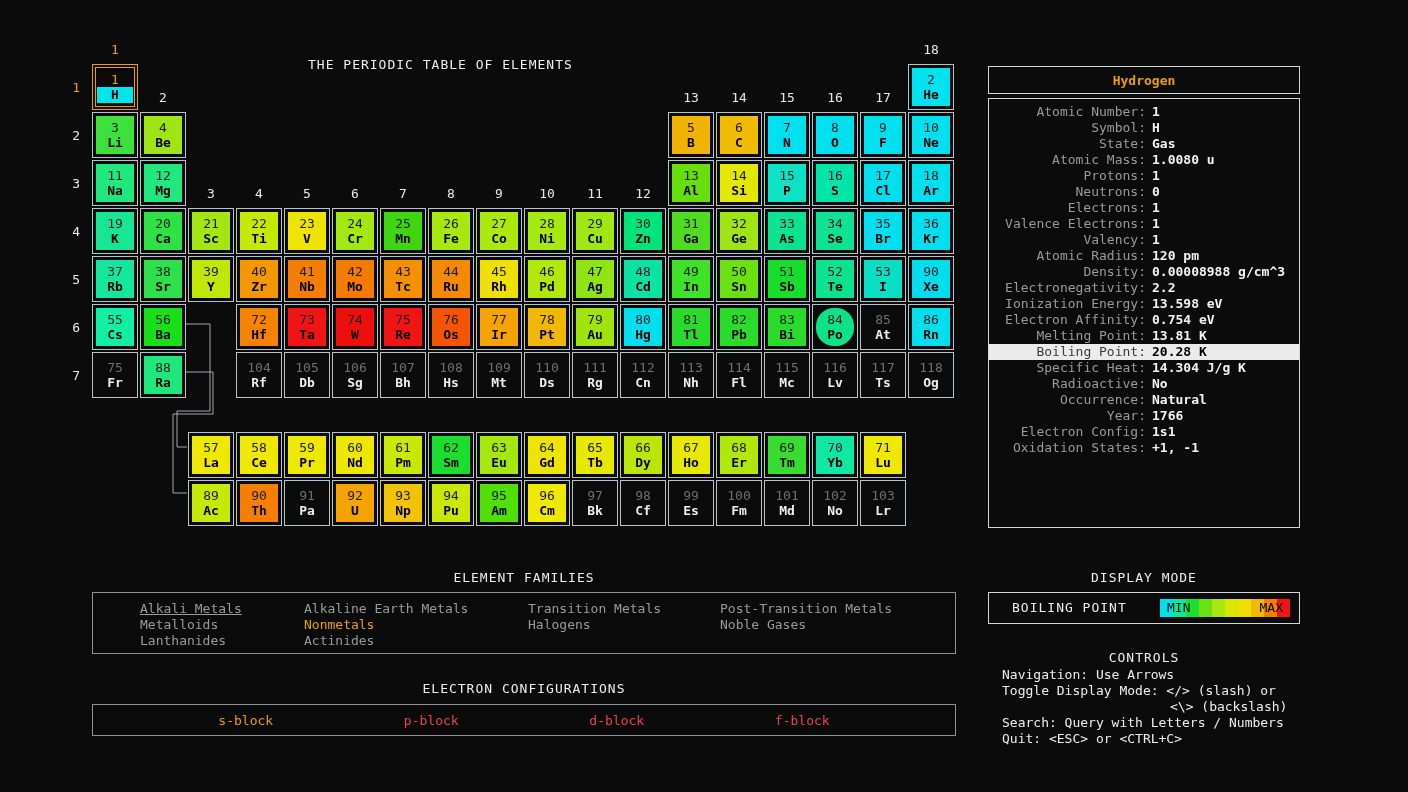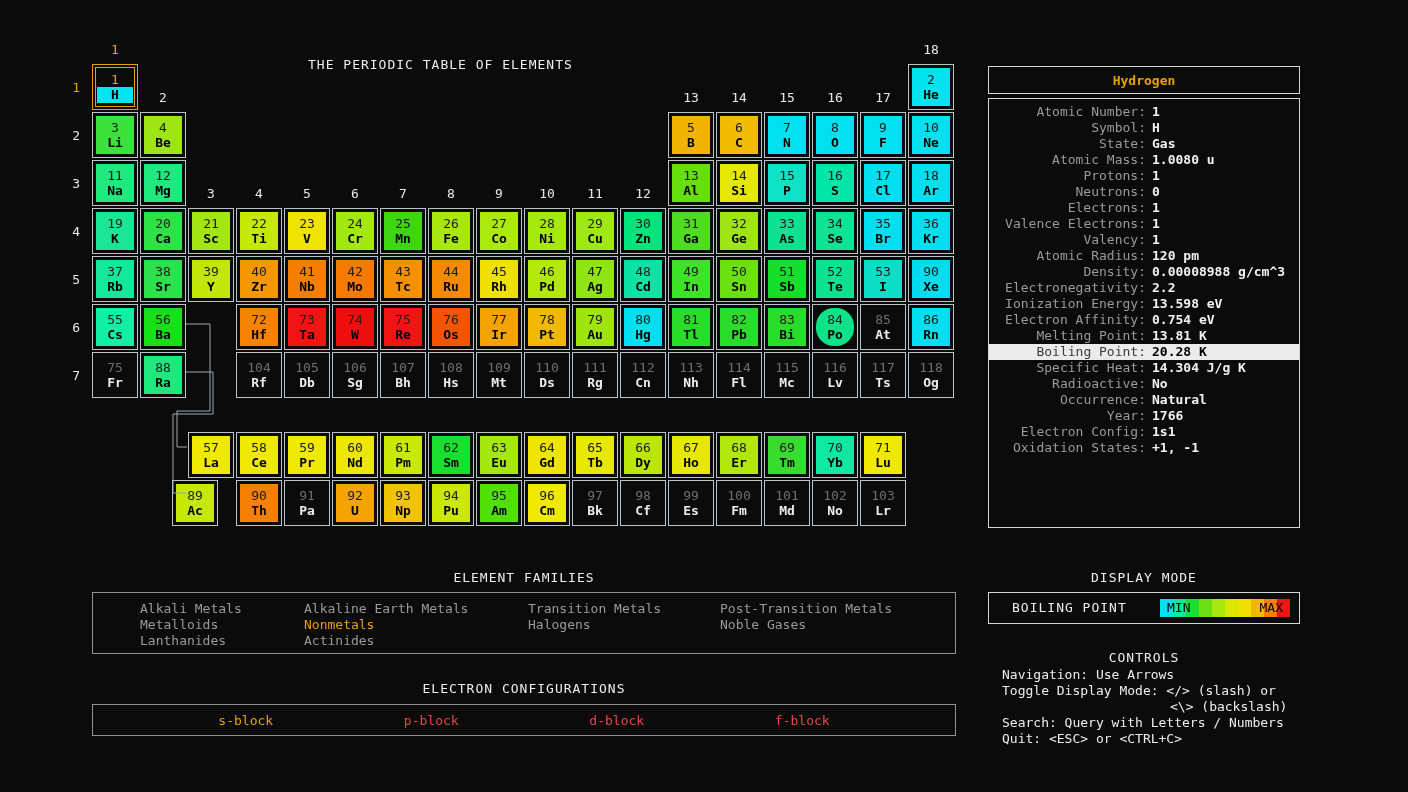--- a/index.html
+++ b/index.html
@@ -682,21 +682,21 @@
         <div class="num">70</div>
         <div class="sym">Yb</div>
       </div>
     </div>
     <div class="cell" style="left: 860px; top: 432px;">
       <div class="fill" style="background: rgb(239, 232, 0);">
         <div class="num">71</div>
         <div class="sym">Lu</div>
       </div>
     </div>
-    <div class="cell" style="left: 172px; top: 480px;">
+    <div class="cell" style="left: 188px; top: 480px;">
       <div class="fill" style="background: rgb(198, 232, 5);">
         <div class="num">89</div>
         <div class="sym">Ac</div>
       </div>
     </div>
     <div class="cell" style="left: 236px; top: 480px;">
       <div class="fill" style="background: rgb(245, 127, 0);">
         <div class="num">90</div>
         <div class="sym">Th</div>
       </div>
@@ -836,21 +836,21 @@
     <div class="irow"><span class="ilabel">Radioactive:</span><span class="ival">No</span></div>
     <div class="irow"><span class="ilabel">Occurrence:</span><span class="ival">Natural</span></div>
     <div class="irow"><span class="ilabel">Year:</span><span class="ival">1766</span></div>
     <div class="irow"><span class="ilabel">Electron Config:</span><span class="ival">1s1</span></div>
     <div class="irow"><span class="ilabel">Oxidation States:</span><span class="ival">+1, -1</span></div>
   </div>
 
 <div class="abs heading" style="left:0;top:570px;width:1048px;text-align:center">ELEMENT FAMILIES</div>
 <div class="box dim" style="left:92px;top:592px;width:864px;height:62px"></div>
 <div id="families">
-    <div class="fam-item" style="left: 140px; top: 601px;">Alkali Metals</div>
+    <div class="fam-item" style="left: 140px; top: 601px; text-decoration: underline;">Alkali Metals</div>
     <div class="fam-item" style="left: 140px; top: 617px;">Metalloids</div>
     <div class="fam-item" style="left: 140px; top: 633px;">Lanthanides</div>
     <div class="fam-item" style="left: 304px; top: 601px;">Alkaline Earth Metals</div>
     <div class="fam-item active" style="left: 304px; top: 617px;">Nonmetals</div>
     <div class="fam-item" style="left: 304px; top: 633px;">Actinides</div>
     <div class="fam-item" style="left: 528px; top: 601px;">Transition Metals</div>
     <div class="fam-item" style="left: 528px; top: 617px;">Halogens</div>
     <div class="fam-item" style="left: 720px; top: 601px;">Post-Transition Metals</div>
     <div class="fam-item" style="left: 720px; top: 617px;">Noble Gases</div>
   </div>

